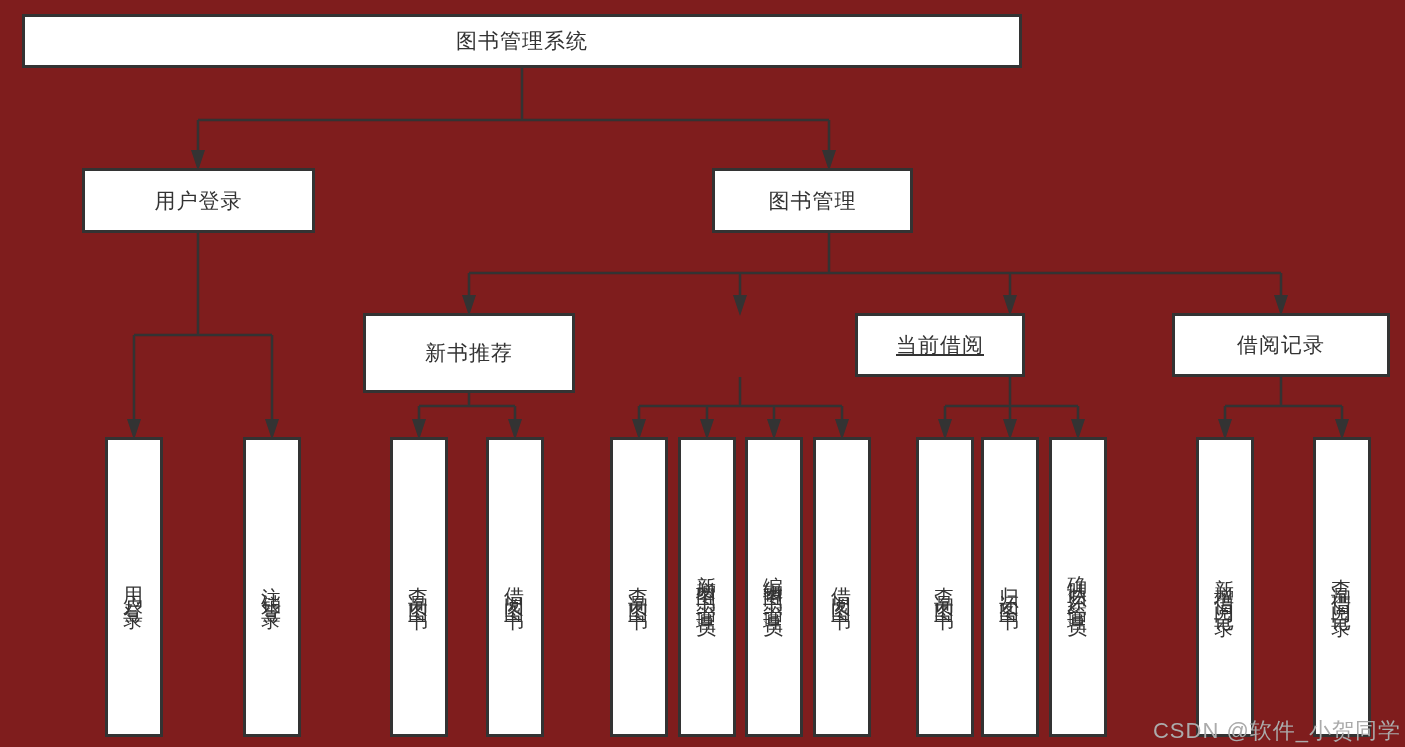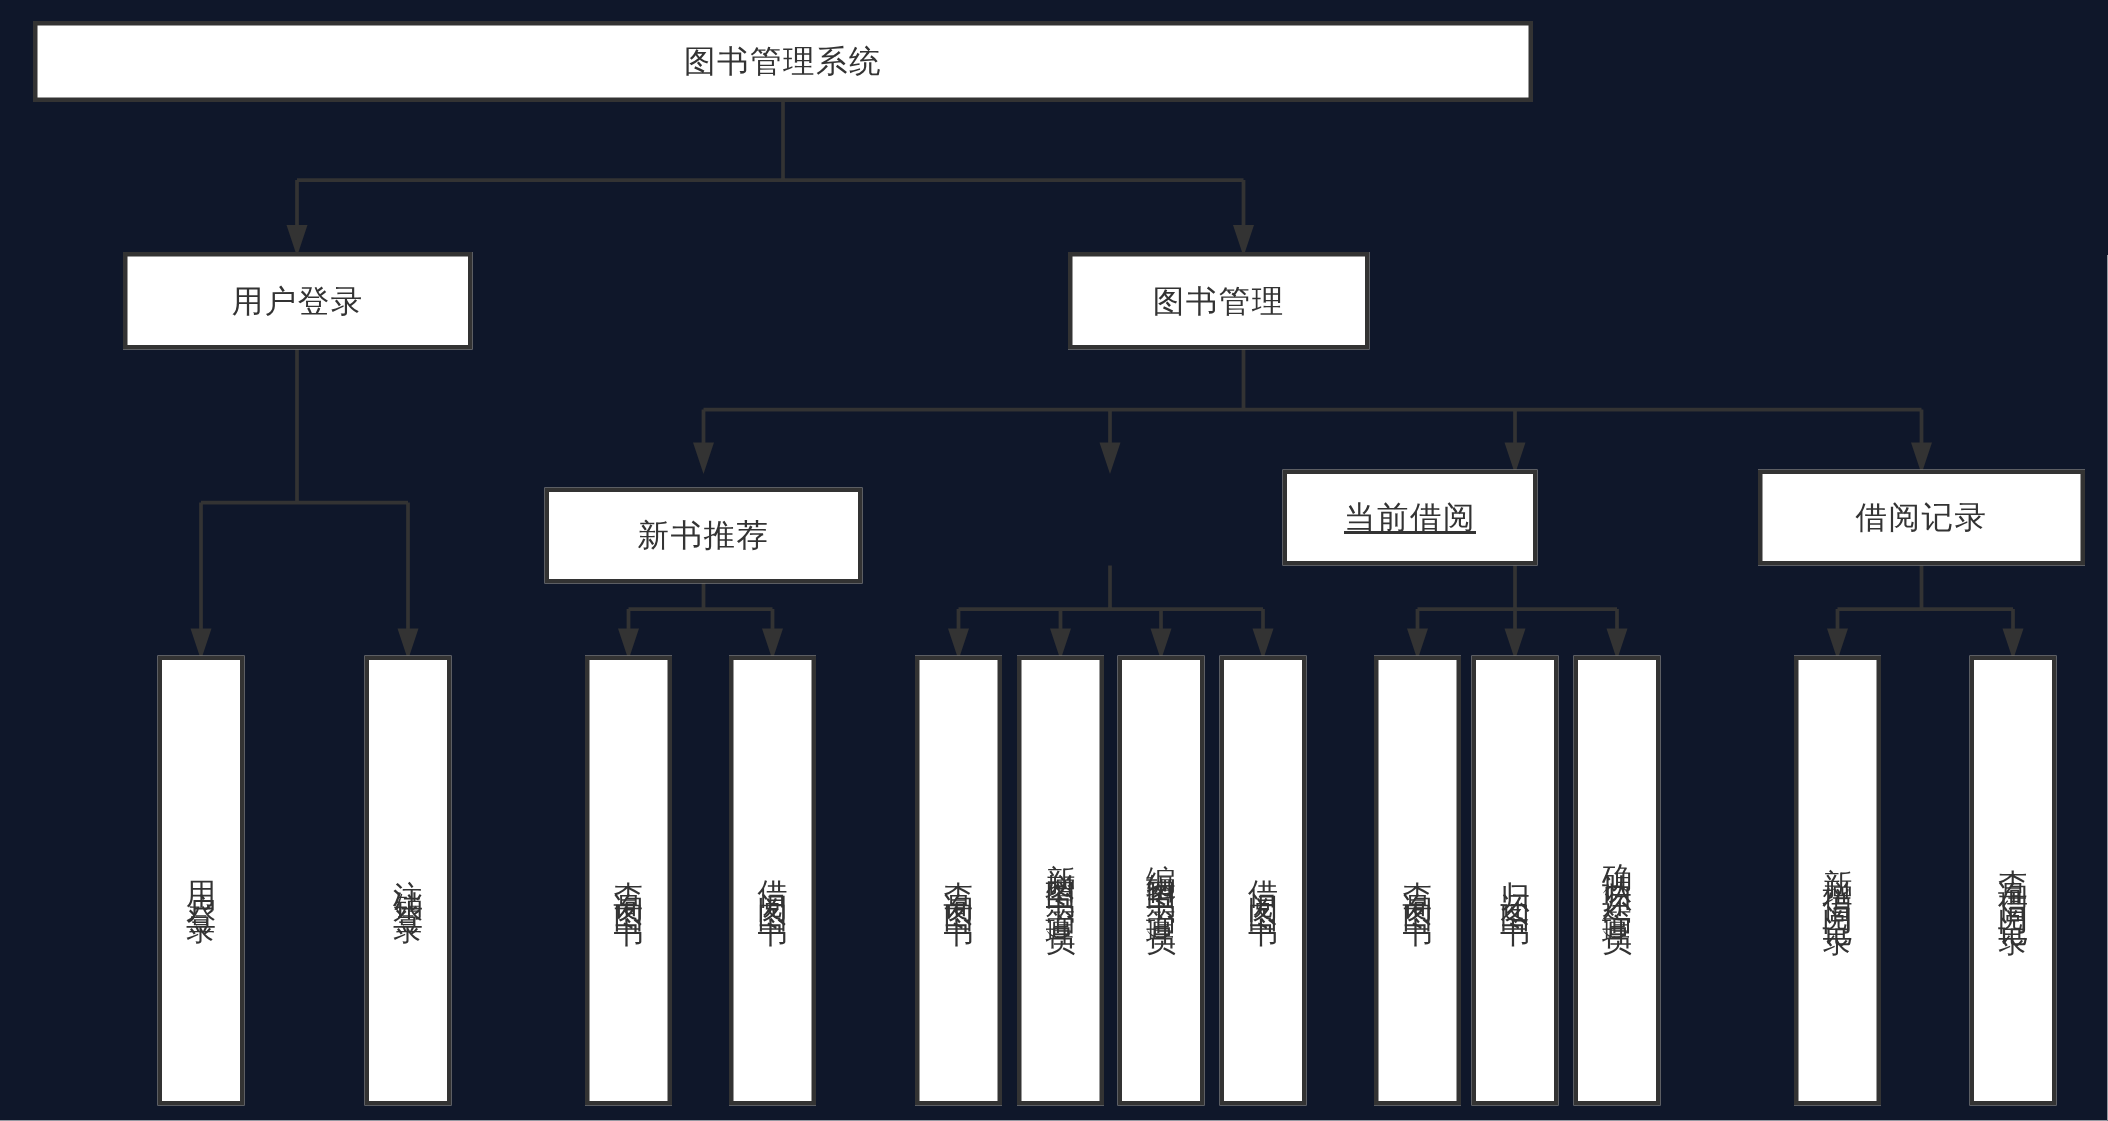--- a/index.html
+++ b/index.html
@@ -8,21 +8,21 @@
     background: #ffffff;
     width: 1405px;
     height: 747px;
     overflow: hidden;
     font-family: "Liberation Sans", "DejaVu Sans", sans-serif;
   }
   .stage {
     position: relative;
     width: 1405px;
     height: 747px;
-    background: #0f172a;
+    background: #7f1d1d;
   }
   .connectors {
     position: absolute;
     left: 0; top: 0;
     pointer-events: none;
   }
   .node {
     position: absolute;
     box-sizing: border-box;
     border: 3px solid #333333;
@@ -117,21 +117,21 @@
     <span>图书管理系统</span>
   </div>
 
   <div class="node" style="left:82px; top:168px; width:233px; height:65px;">
     <span>用户登录</span>
   </div>
   <div class="node" style="left:712px; top:168px; width:201px; height:65px;">
     <span>图书管理</span>
   </div>
 
-  <div class="node" style="left:363px; top:313px; width:212px; height:64px;margin-top:12px;">
+  <div class="node" style="left:363px; top:313px; width:212px; height:80px;">
     <span>新书推荐</span>
   </div>
   <div class="node" style="left:855px; top:313px; width:170px; height:64px;text-decoration:underline;">
     <span>当前借阅</span>
   </div>
   <div class="node" style="left:1172px; top:313px; width:218px; height:64px;">
     <span>借阅记录</span>
   </div>
 
   <div class="leaf" style="left:105px;">
@@ -171,14 +171,15 @@
     <span>确认归还（管理员）</span>
   </div>
 
   <div class="leaf" style="left:1196px;">
     <span>新增借阅记录</span>
   </div>
   <div class="leaf" style="left:1313px;">
     <span>查询借阅记录</span>
   </div>
 
+  <div class="watermark">CSDN @软件_小贺同学</div>
 
 </div>
 
 </body></html>

